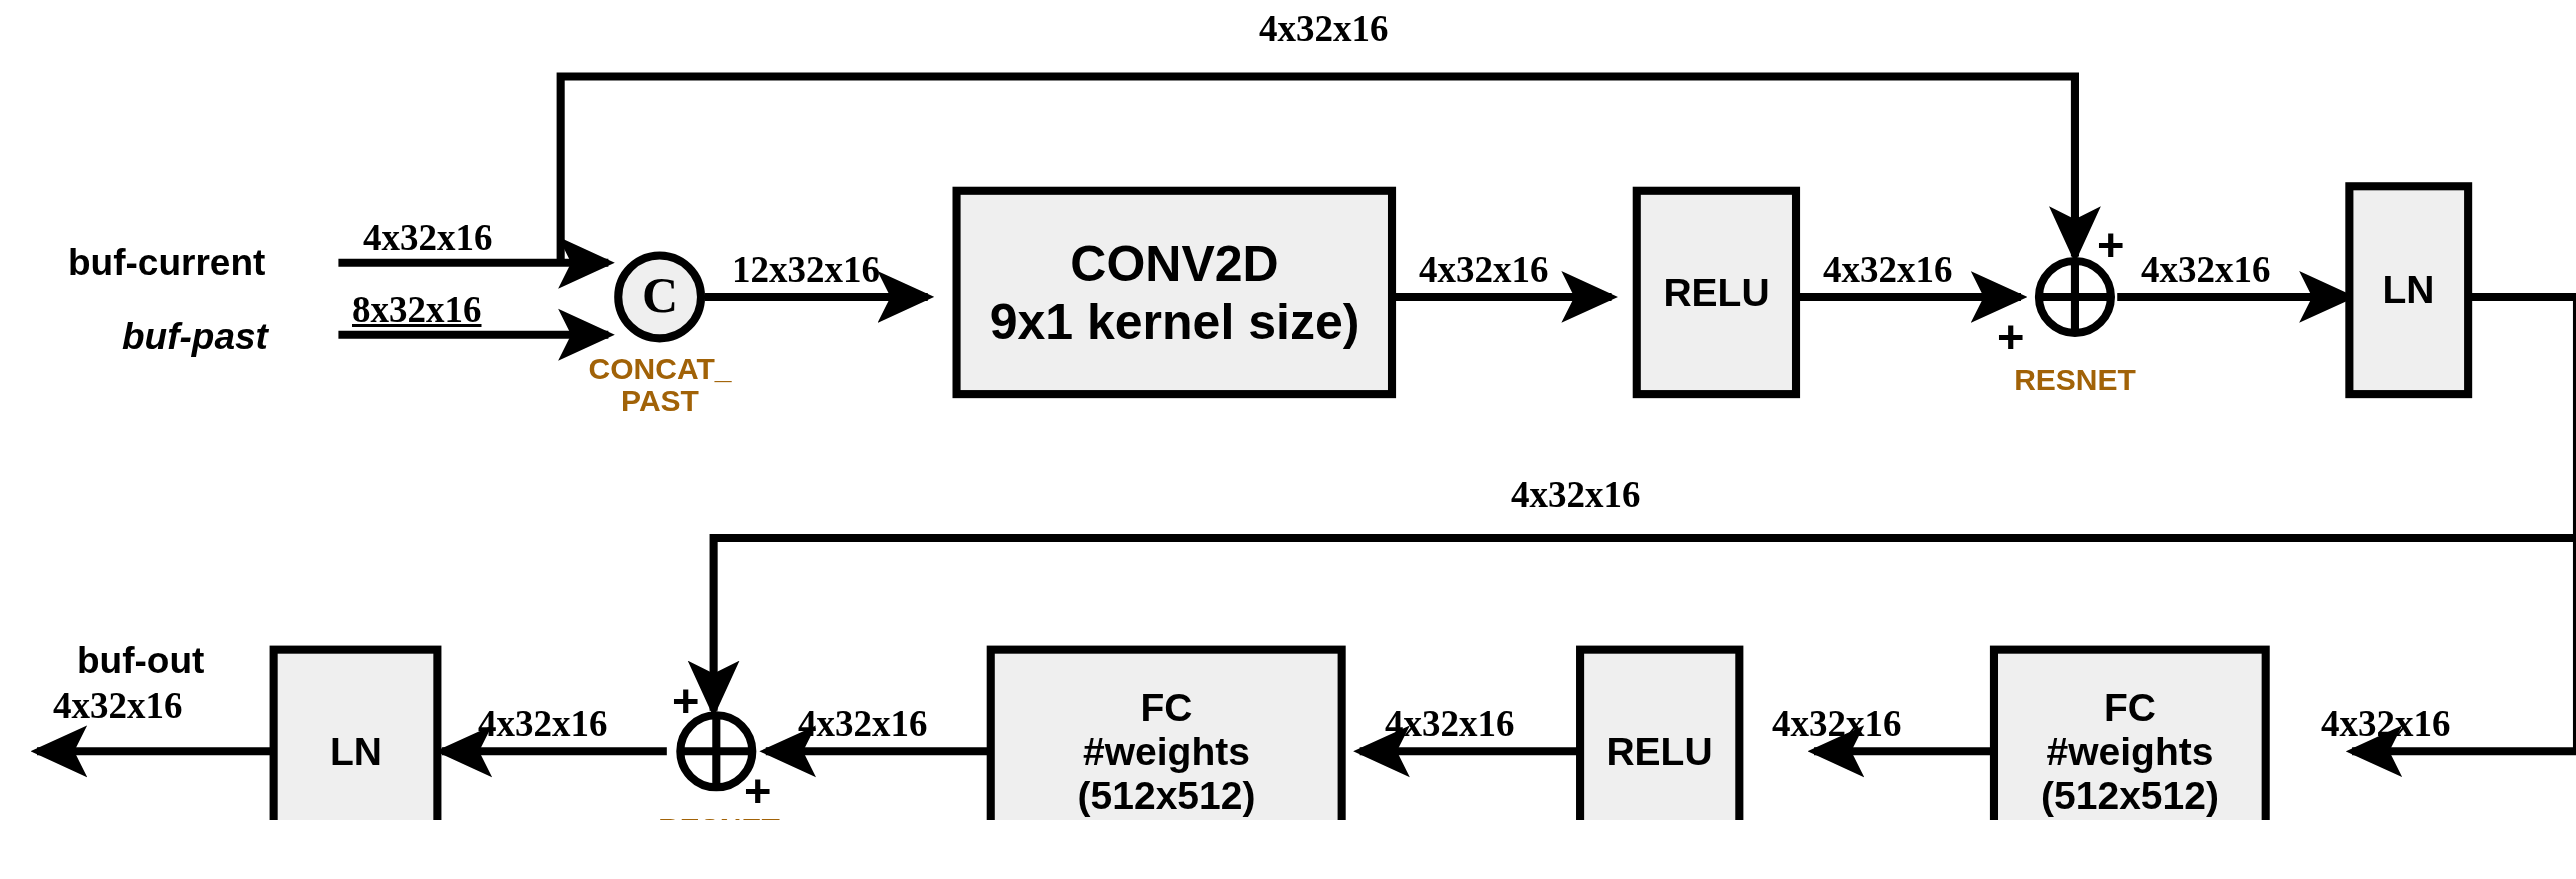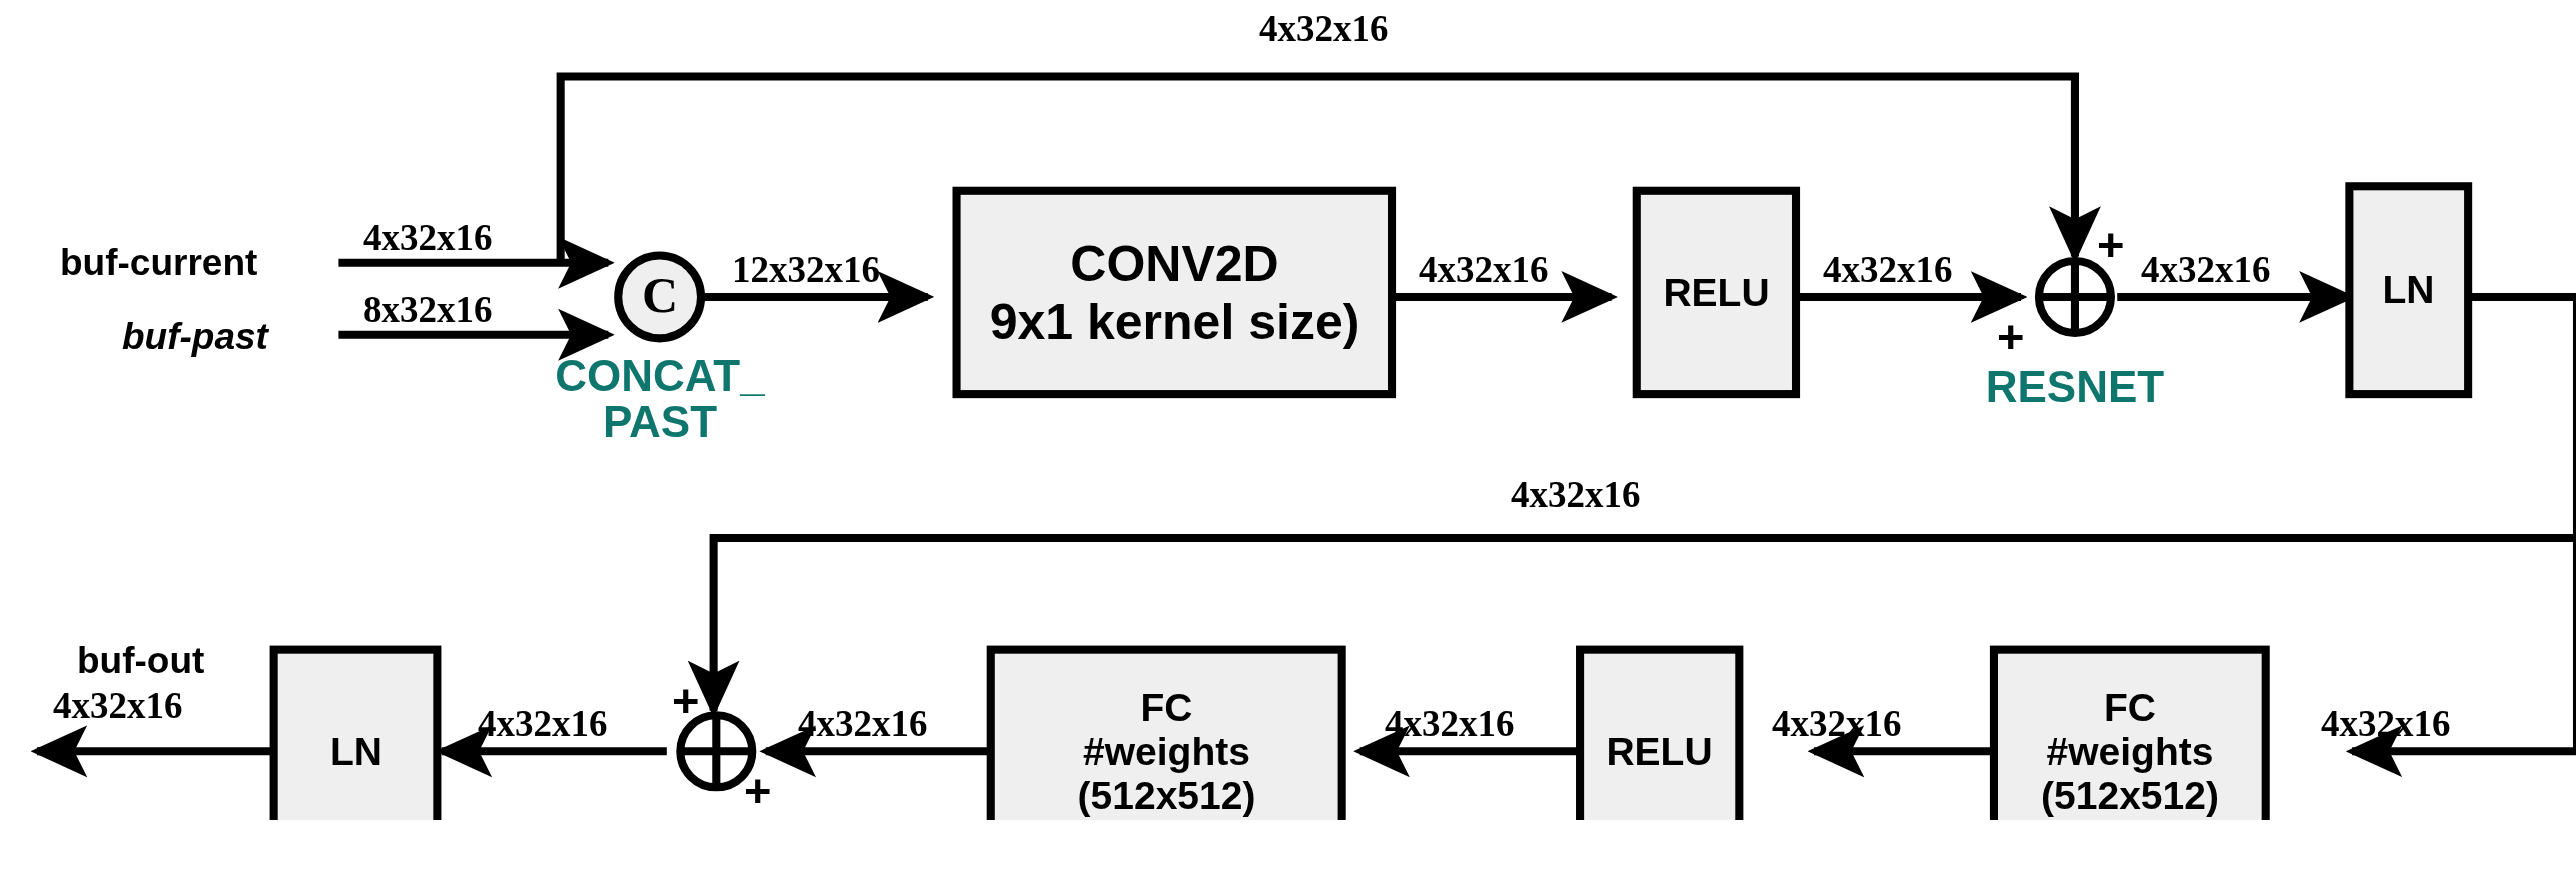--- a/index.html
+++ b/index.html
@@ -71,22 +71,22 @@
     font-weight: bold;
     font-size: 47px;
     color: #000000;
     line-height: 1;
   }
   .node-caption {
     position: absolute;
     text-align: center;
     font-family: "Liberation Sans", sans-serif;
     font-weight: bold;
-    font-size: 44px;
-    color: #0f766e;
+    font-size: 30px;
+    color: #a16207;
     line-height: 1.05;
     white-space: pre-line;
   }
   .concat-c {
     position: absolute;
     font-family: "Liberation Serif", serif;
     font-weight: bold;
     font-size: 50px;
     color: #000000;
     text-align: center;
@@ -158,24 +158,24 @@
 
     <rect class="node-box" x="273" y="722" width="182" height="226"></rect>
 
     <circle class="node-circle-open" cx="765" cy="835" r="40"></circle>
     <path class="wire" d="M 725 835 L 805 835"></path>
     <path class="wire" d="M 765 795 L 765 875"></path>
   </svg>
 
   <div class="lbl tensor" style="left:1231px; top:9px;">4x32x16</div>
 
-  <div class="lbl io-name" style="left:32px; top:243px;">buf-current</div>
+  <div class="lbl io-name" style="left:40px; top:243px;">buf-current</div>
   <div class="lbl tensor" style="left:335px; top:218px;">4x32x16</div>
   <div class="lbl io-name" style="left:94px; top:317px;font-style:italic;">buf-past</div>
-  <div class="lbl tensor" style="left:335px; top:290px;">8x32x16</div>
+  <div class="lbl tensor" style="left:324px; top:290px;text-decoration:underline;">8x32x16</div>
 
   <div class="concat-c" style="left:594px; top:266px; width:76px;">C</div>
   <div class="node-caption" style="left:524px; top:353px; width:216px;">CONCAT_
 PAST</div>
 
   <div class="lbl tensor" style="left:704px; top:250px;">12x32x16</div>
 
   <div class="block-text" style="left:929px; top:191px; width:435px; height:203px; font-size:50px;">
     <span>CONV2D</span>
     <span>9x1 kernel size)</span>

